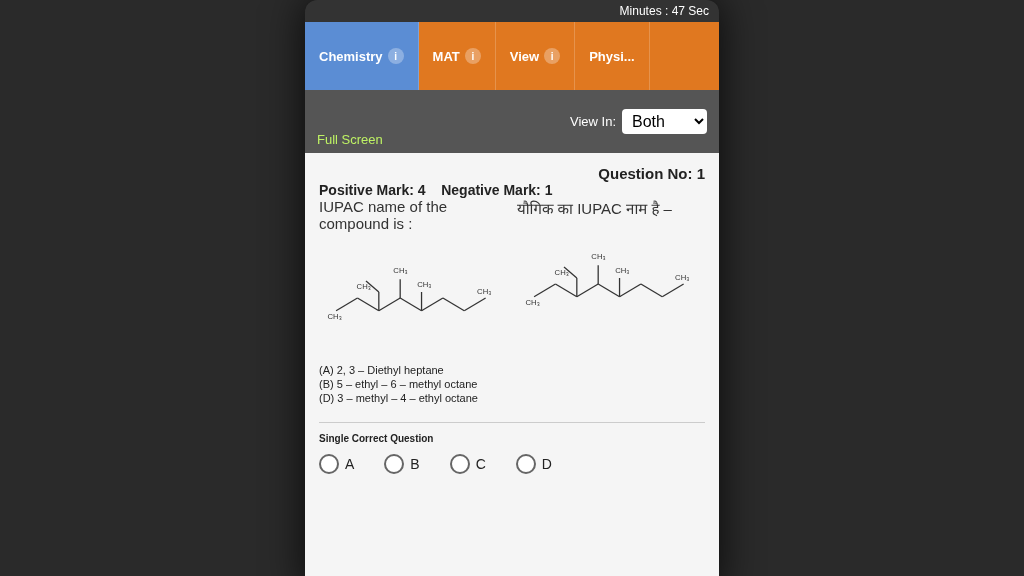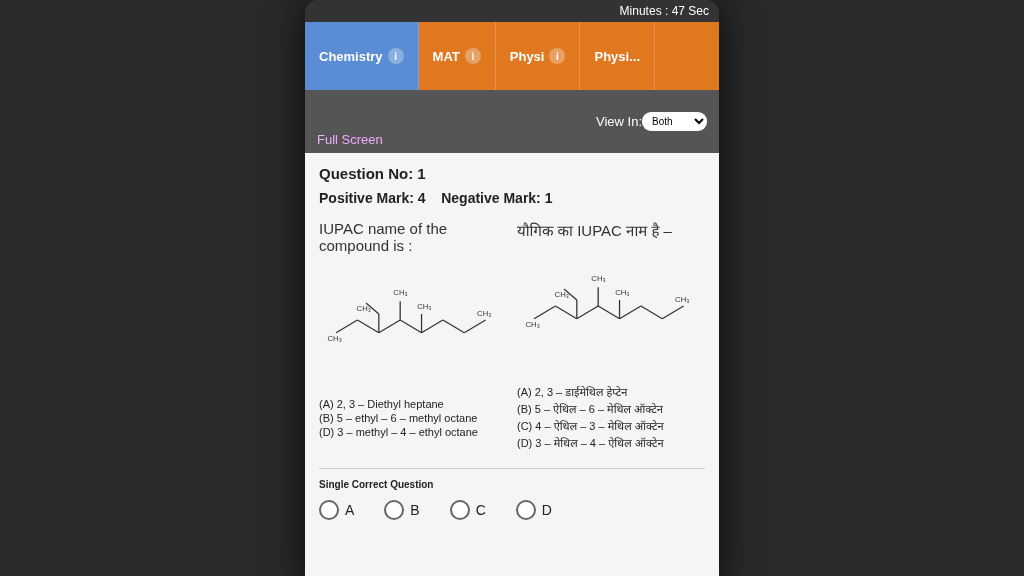--- a/index.html
+++ b/index.html
@@ -58,54 +58,55 @@
       font-weight: bold;
     }
     .toolbar {
       background: #555;
       display: flex;
       align-items: center;
       justify-content: space-between;
       padding: 6px 12px;
     }
     .toolbar-left {
-      color: #f0abfc;
+      color: #bef264;
       font-size: 13px;
       margin-top: 36px;
     }
     .toolbar-right {
       display: flex;
       align-items: center;
-      gap: 0;
+      gap: 6px;
       color: #fff;
       font-size: 13px;
     }
     .view-select {
       background: #fff;
       color: #000;
       border: none;
       padding: 3px 6px;
-      font-size: 10px;
-      border-radius: 9px;
+      font-size: 16px;
+      border-radius: 4px;
     }
     .content-area {
       background: #f5f5f5;
       padding: 12px 14px;
       min-height: 440px;
     }
     .question-no {
       font-size: 15px;
       font-weight: bold;
       color: #222;
-      margin-bottom: 8px;
+      margin-bottom: 0;
+      text-align: right;
     }
     .marks-info {
       font-size: 14px;
       color: #222;
-      margin-bottom: 14px;
+      margin-bottom: 0;
     }
     .marks-info span {
       font-weight: bold;
     }
     .question-body {
       display: flex;
       gap: 10px;
       margin-bottom: 16px;
     }
     .question-col {
@@ -118,21 +119,21 @@
       margin-bottom: 6px;
       color: #333;
     }
     .molecule-svg {
       width: 100%;
       height: 120px;
     }
     .options-list {
       list-style: none;
       padding: 0;
-      margin-top: 16px;
+      margin-top: 4px;
     }
     .options-list li {
       font-size: 11px;
       color: #222;
       margin-bottom: 2px;
     }
     .divider {
       border: none;
       border-top: 1px solid #ccc;
       margin: 10px 0;
@@ -177,21 +178,21 @@
   <div class="tab-bar">
     <div class="tab active">
       <span>Chemistry</span>
       <span class="info-icon">i</span>
     </div>
     <div class="tab">
       <span>MAT</span>
       <span class="info-icon">i</span>
     </div>
     <div class="tab">
-      <span>Physi</span>
+      <span>View</span>
       <span class="info-icon">i</span>
     </div>
     <div class="tab">
       <span>Physi...</span>
     </div>
   </div>
 
   <div class="toolbar">
     <div class="toolbar-left">Full Screen</div>
     <div class="toolbar-right">
@@ -263,26 +264,20 @@
           <line x1="70" y1="70" x2="70" y2="48" stroke="#333" stroke-width="1.5"></line>
           <line x1="70" y1="48" x2="55" y2="35" stroke="#333" stroke-width="1.5"></line>
           <line x1="95" y1="55" x2="95" y2="33" stroke="#333" stroke-width="1.5"></line>
           <line x1="120" y1="70" x2="120" y2="48" stroke="#333" stroke-width="1.5"></line>
           <text x="10" y="80" font-size="9" fill="#333">CH₃</text>
           <text x="44" y="45" font-size="9" fill="#333">CH₃</text>
           <text x="87" y="26" font-size="9" fill="#333">CH₃</text>
           <text x="185" y="50" font-size="9" fill="#333">CH₃</text>
           <text x="115" y="42" font-size="9" fill="#333">CH₃</text>
         </svg>
-        <ul class="options-list">
-          <li>(A) 2, 3 – डाईमेथिल हेप्टेन</li>
-          <li>(B) 5 – ऐथिल – 6 – मेथिल ऑक्टेन</li>
-          <li>(C) 4 – ऐथिल – 3 – मेथिल ऑक्टेन</li>
-          <li>(D) 3 – मेथिल – 4 – ऐथिल ऑक्टेन</li>
-        </ul>
       </div>
     </div>
 
     <hr class="divider">
 
     <div class="single-correct-label">Single Correct Question</div>
     <div class="answer-options">
       <div class="answer-option">
         <div class="radio-circle"></div>
         <span>A</span>

